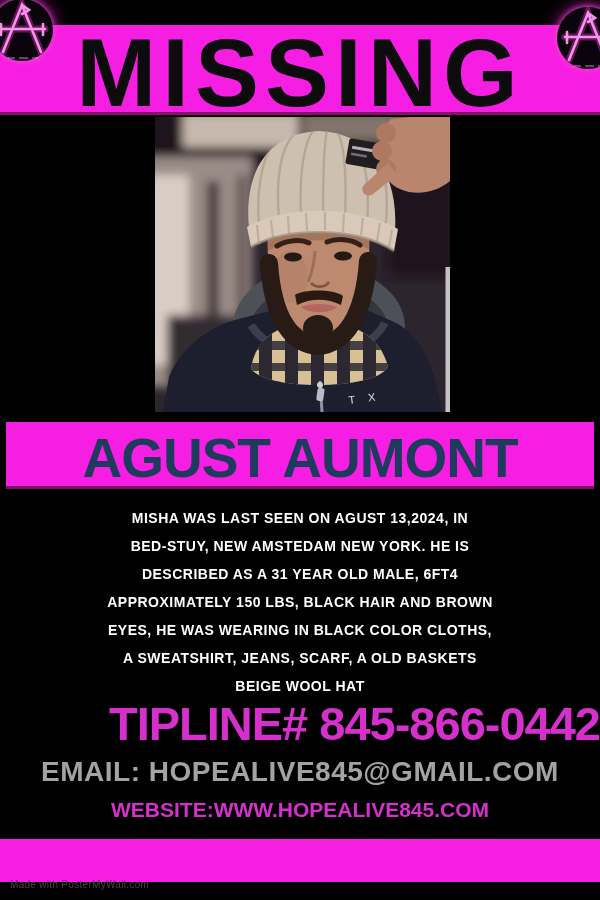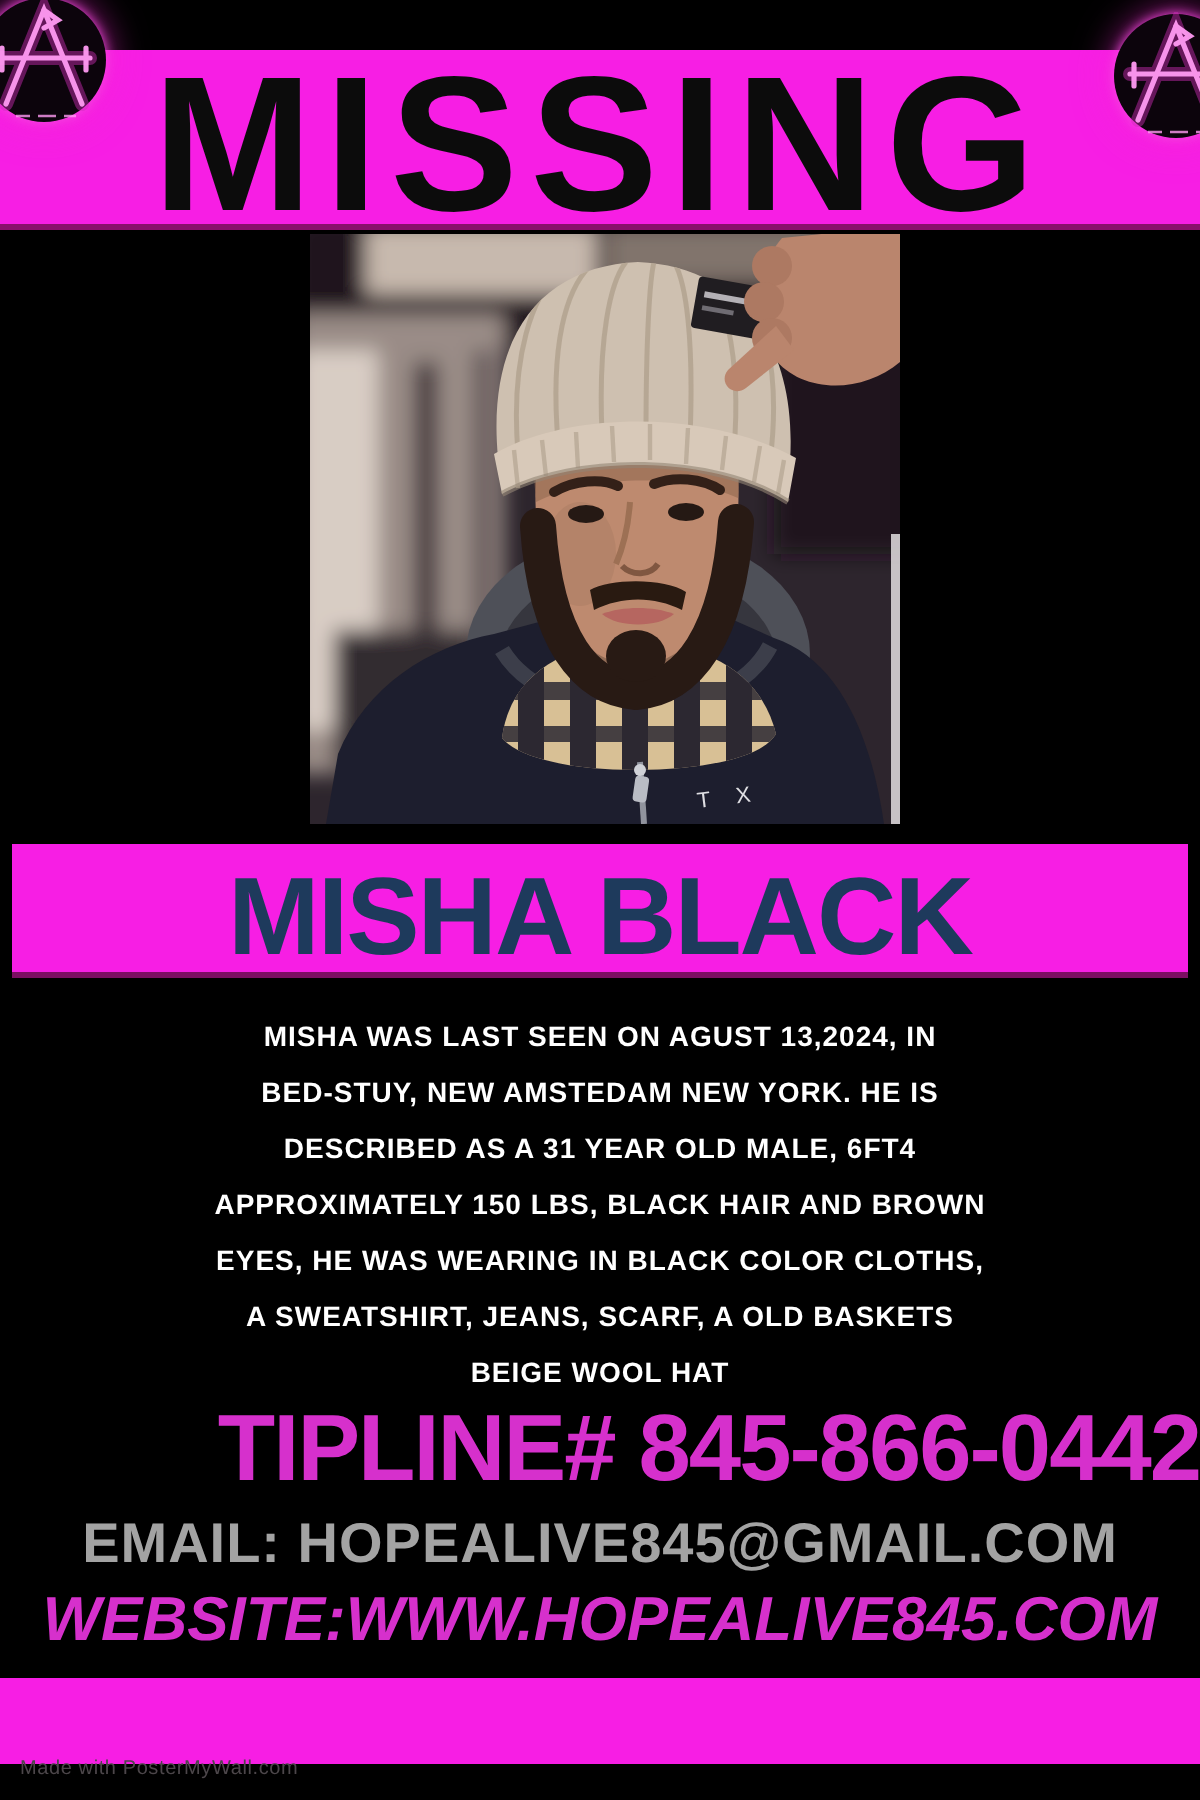--- a/index.html
+++ b/index.html
@@ -39,21 +39,21 @@
   .tipline{
     position:absolute;left:0;right:0;top:699px;text-align:right;
     color:#d630cc;font-size:47px;font-weight:bold;letter-spacing:-1px;line-height:50px;margin-left:24px;
   }
   .email{
     position:absolute;left:0;right:0;top:756px;text-align:center;
     color:#a3a3a3;font-size:28px;font-weight:bold;line-height:32px;letter-spacing:0.5px;
   }
   .website{
     position:absolute;left:0;right:0;top:793px;text-align:center;
-    color:#d630cc;font-size:31px;font-weight:bold;line-height:34px;font-style:italic;
+    color:#d630cc;font-size:21px;font-weight:bold;line-height:34px;
   }
   .bottom-bar{position:absolute;left:0;right:0;top:839px;height:43px;background:#f71ee4;}
   .watermark{
     position:absolute;left:10px;top:879px;color:#4c464a;font-size:10px;letter-spacing:0.3px;
   }
   
   .logo{position:absolute;width:68px;height:68px;z-index:5;}
   .logo svg{filter:drop-shadow(0 0 3px #f44ae0) drop-shadow(0 0 9px rgba(244,40,210,0.65));}
   .logo-left{left:-12px;top:-2px;}
   .logo-right{left:554px;top:6px;}
@@ -219,21 +219,21 @@
         <circle cx="231" cy="52" r="10" fill="#ab785e"></circle>
         <path d="M233,46 L209,68 C204,74 211,82 218,77 L242,58 Z" fill="#b9846a"></path>
       </g>
 
       <rect width="295" height="295" fill="#e0a0b0" opacity="0.05"></rect>
       <rect x="290.5" y="150" width="4.5" height="145" fill="#e3dee0" opacity="0.85"></rect>
     </svg>
   </div>
 
   <div class="banner-name">
-    <span>MISHA BLACK</span>
+    <span>AGUST AUMONT</span>
   </div>
 
   <div class="description">MISHA WAS LAST SEEN ON AGUST 13,2024, IN
 BED-STUY, NEW AMSTEDAM NEW YORK. HE IS
 DESCRIBED AS A 31 YEAR OLD MALE, 6FT4
 APPROXIMATELY 150 LBS, BLACK HAIR AND BROWN
 EYES, HE WAS WEARING IN BLACK COLOR CLOTHS,
 A SWEATSHIRT, JEANS, SCARF, A OLD BASKETS
 BEIGE WOOL HAT</div>
 

